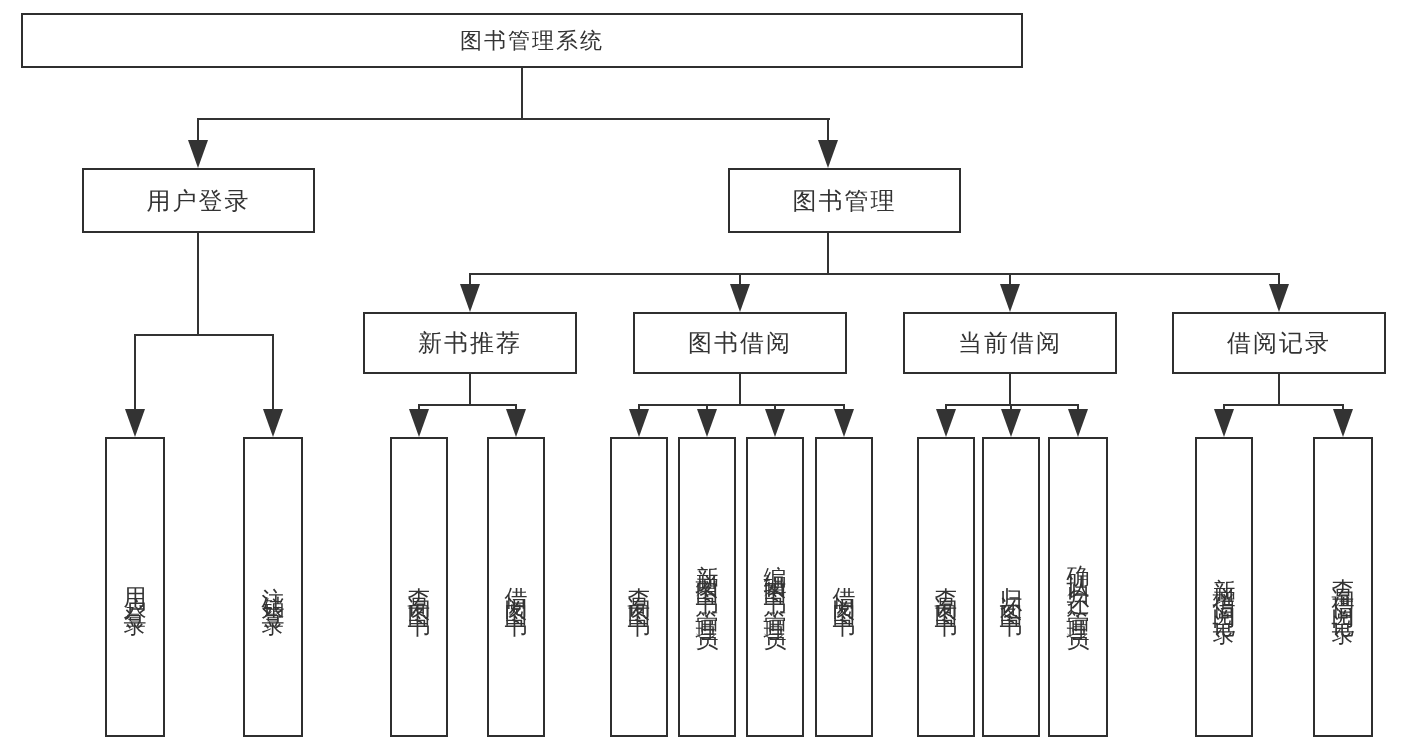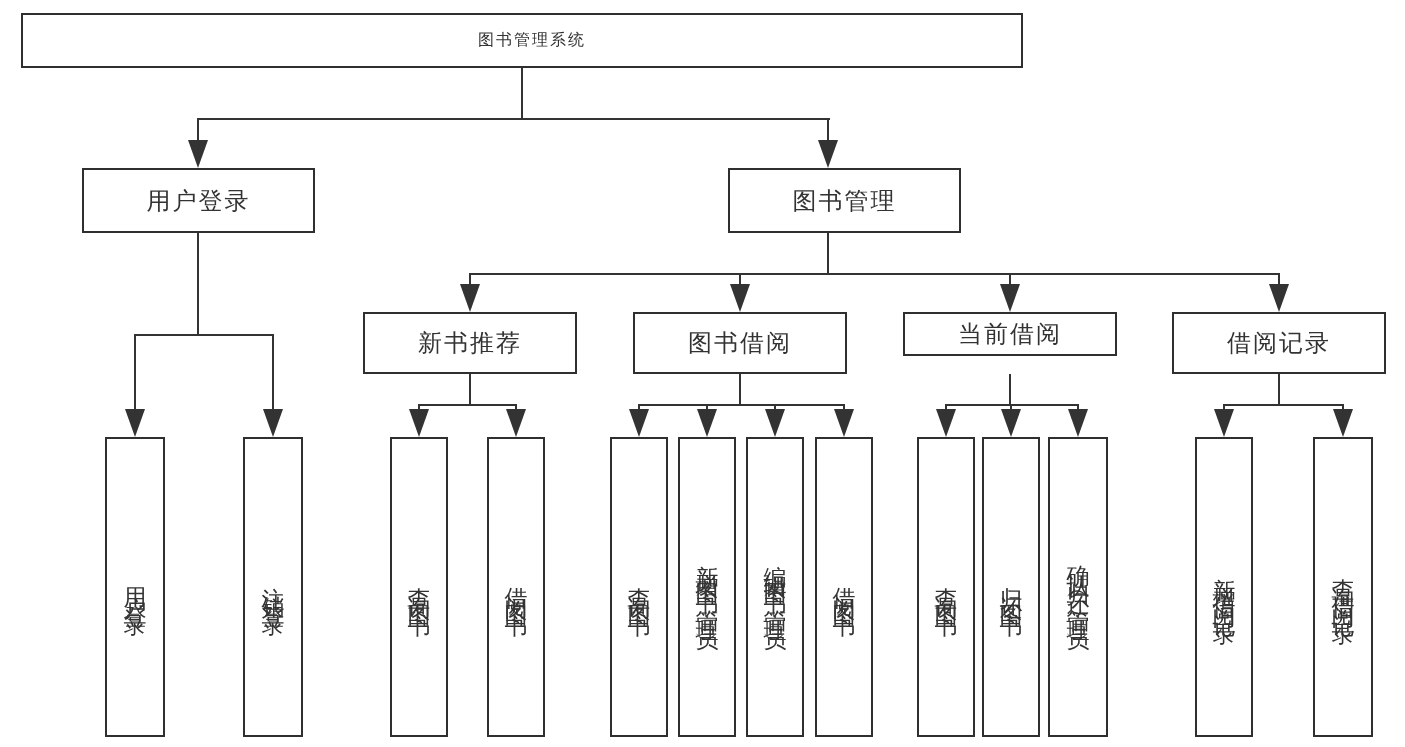--- a/index.html
+++ b/index.html
@@ -15,21 +15,21 @@
     position: absolute;
     box-sizing: border-box;
     border: 2px solid #2f2f2f;
     background: #ffffff;
     display: flex;
     align-items: center;
     justify-content: center;
     color: #333333;
   }
   .hbox { font-size: 24px; letter-spacing: 2px; white-space: nowrap; }
-  .root-box { font-size: 16px; padding-left: 20px; }
+  .root-box { font-size: 22px; padding-left: 20px; }
   .leaf {
     writing-mode: vertical-rl;
     font-size: 23px;
     letter-spacing: 9px;
     line-height: 1;
   }
   .vline, .hline { position: absolute; background: #333333; }
   .vline { width: 2px; }
   .hline { height: 2px; }
   .arrow { position: absolute; width: 2px; background: #333333; }
@@ -109,21 +109,21 @@
   <div class="box hbox" style="left:728px;top:168px;width:233px;height:65px">
     <span>图书管理</span>
   </div>
 
   <div class="box hbox" style="left:363px;top:312px;width:214px;height:62px">
     <span>新书推荐</span>
   </div>
   <div class="box hbox" style="left:633px;top:312px;width:214px;height:62px">
     <span>图书借阅</span>
   </div>
-  <div class="box hbox" style="left:903px;top:312px;width:214px;height:44px">
+  <div class="box hbox" style="left:903px;top:312px;width:214px;height:62px">
     <span>当前借阅</span>
   </div>
   <div class="box hbox" style="left:1172px;top:312px;width:214px;height:62px">
     <span>借阅记录</span>
   </div>
 
   <div class="box leaf" style="left:105px;top:437px;width:60px;height:300px">
     <span>用户登录</span>
   </div>
   <div class="box leaf" style="left:243px;top:437px;width:60px;height:300px">

